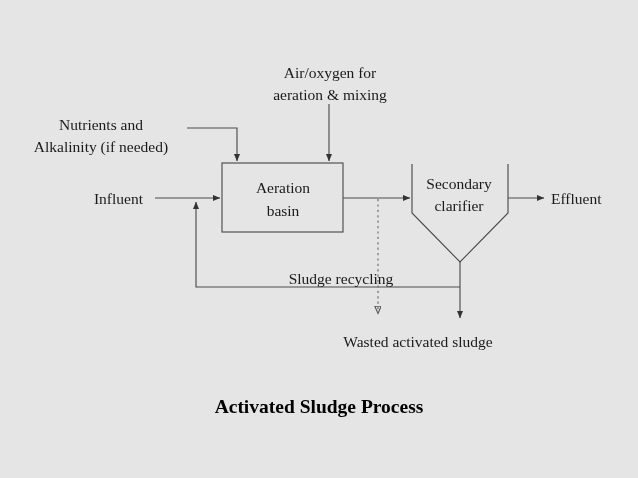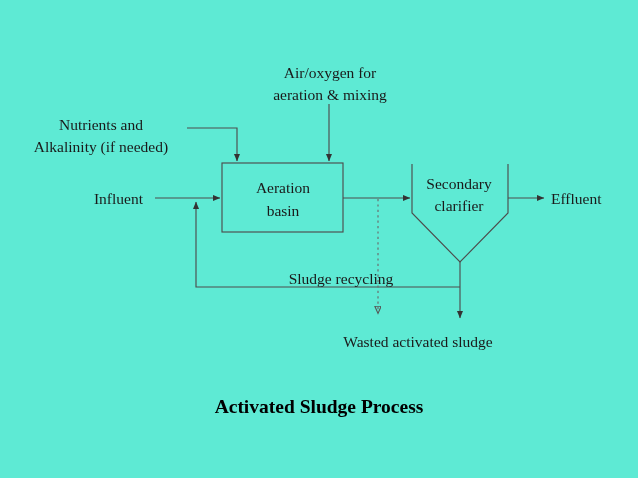--- a/index.html
+++ b/index.html
@@ -4,21 +4,21 @@
 <style>
   html, body {
     margin: 0;
     padding: 0;
     background: #ffffff;
   }
   #page {
     position: relative;
     width: 638px;
     height: 478px;
-    background: #5eead4;
+    background: #e5e5e5;
     overflow: hidden;
     font-family: "Liberation Serif", "DejaVu Serif", serif;
     text-decoration: underline;
   }
   #diagram-svg {
     position: absolute;
     left: 0;
     top: 0;
     width: 638px;
     height: 478px;

